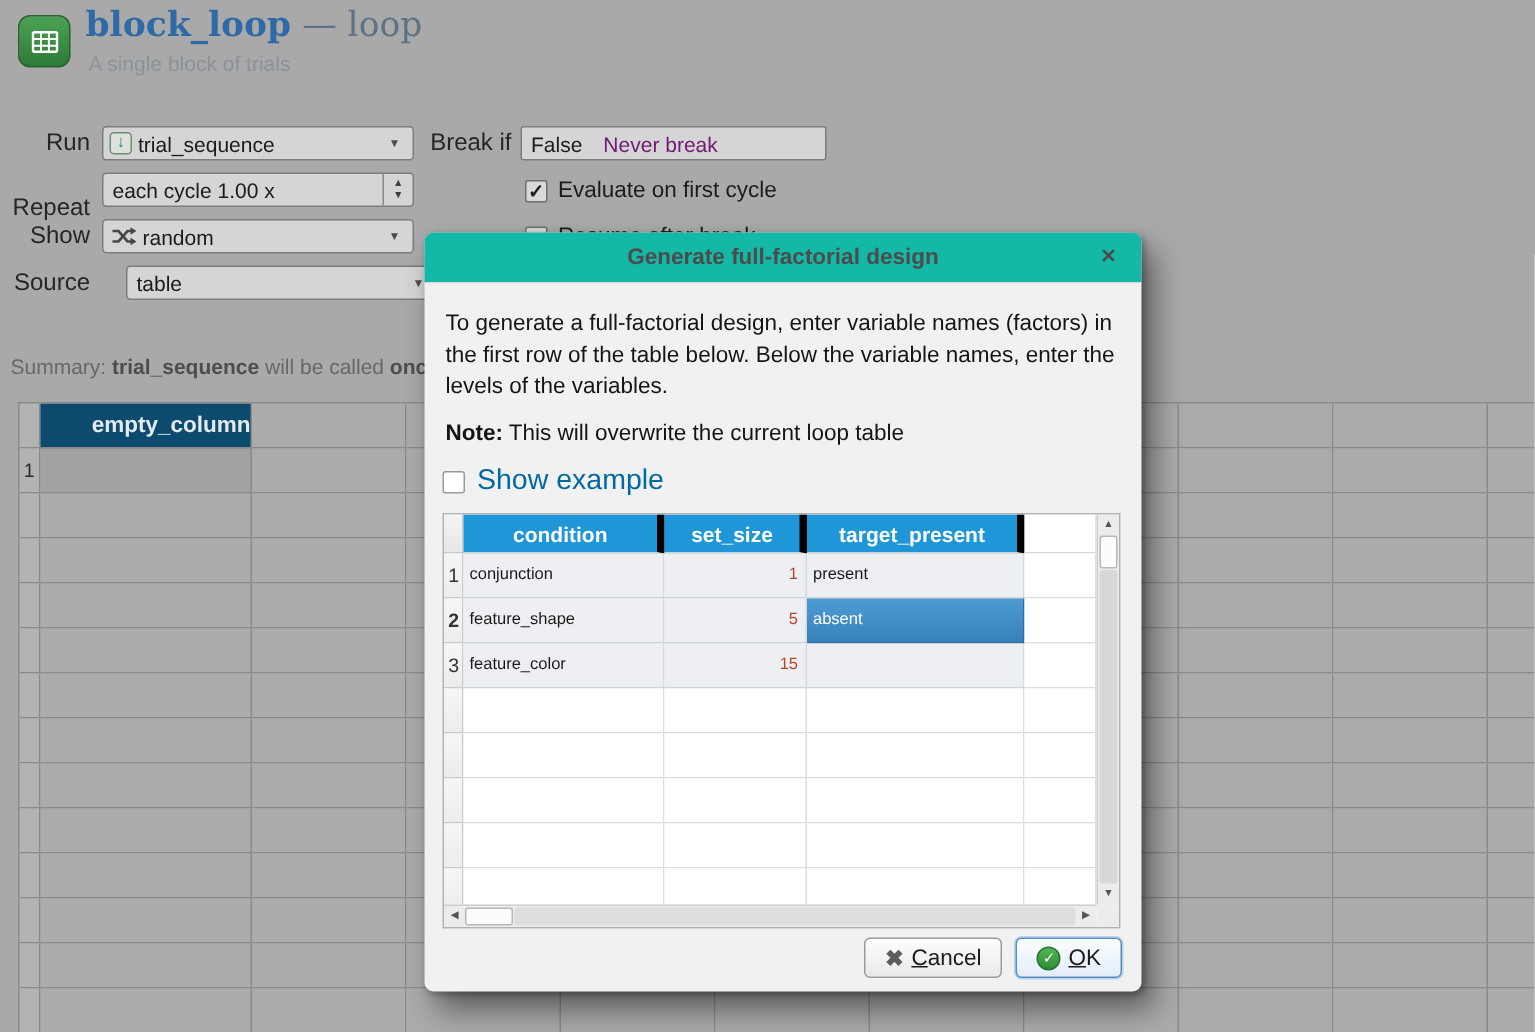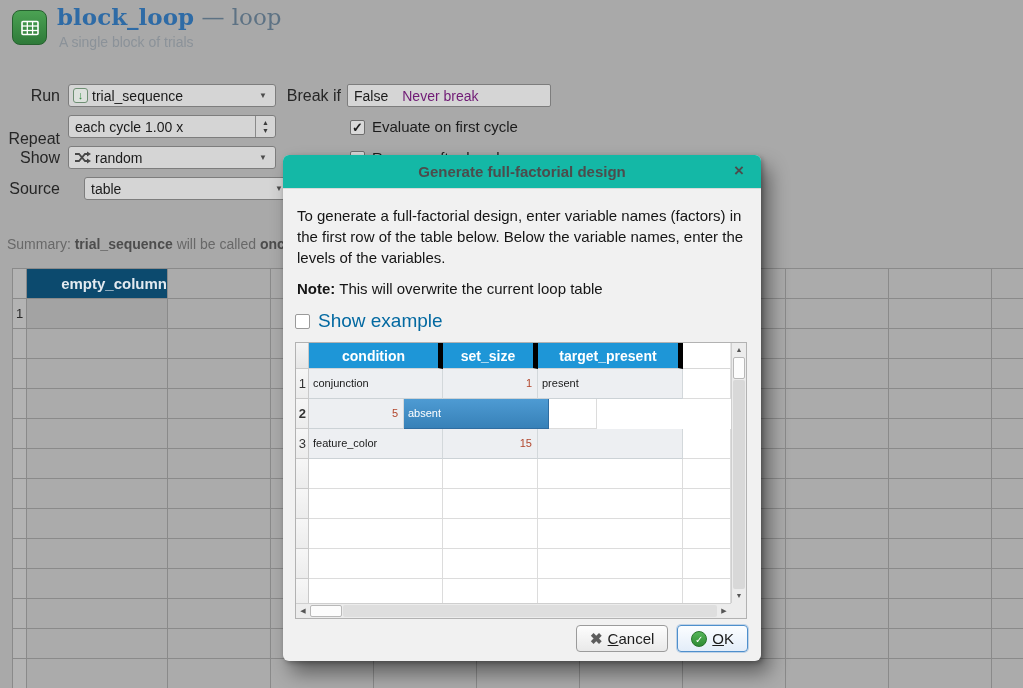--- a/index.html
+++ b/index.html
@@ -391,20 +391,21 @@
           </div>
           <div class="drow">
             <div class="dc bc c-rn rncell">1</div>
             <div class="dc bc c-1 fill cell-cond">conjunction</div>
             <div class="dc bc c-2 fill cell-num">1</div>
             <div class="dc bc c-3 fill cell-tp">present</div>
             <div class="dc bc c-x empty"></div>
           </div>
           <div class="drow">
             <div class="dc bc c-rn rncell cur">2</div>
+            <div class="dc bc c-1 fill cell-cond">feature_shape</div>
             <div class="dc bc c-2 fill cell-num">5</div>
             <div class="dc bc c-3 selcell cell-tp">absent</div>
             <div class="dc bc c-x empty"></div>
           </div>
           <div class="drow">
             <div class="dc bc c-rn rncell">3</div>
             <div class="dc bc c-1 fill cell-cond">feature_color</div>
             <div class="dc bc c-2 fill cell-num">15</div>
             <div class="dc bc c-3 fill cell-tp"></div>
             <div class="dc bc c-x empty"></div>

